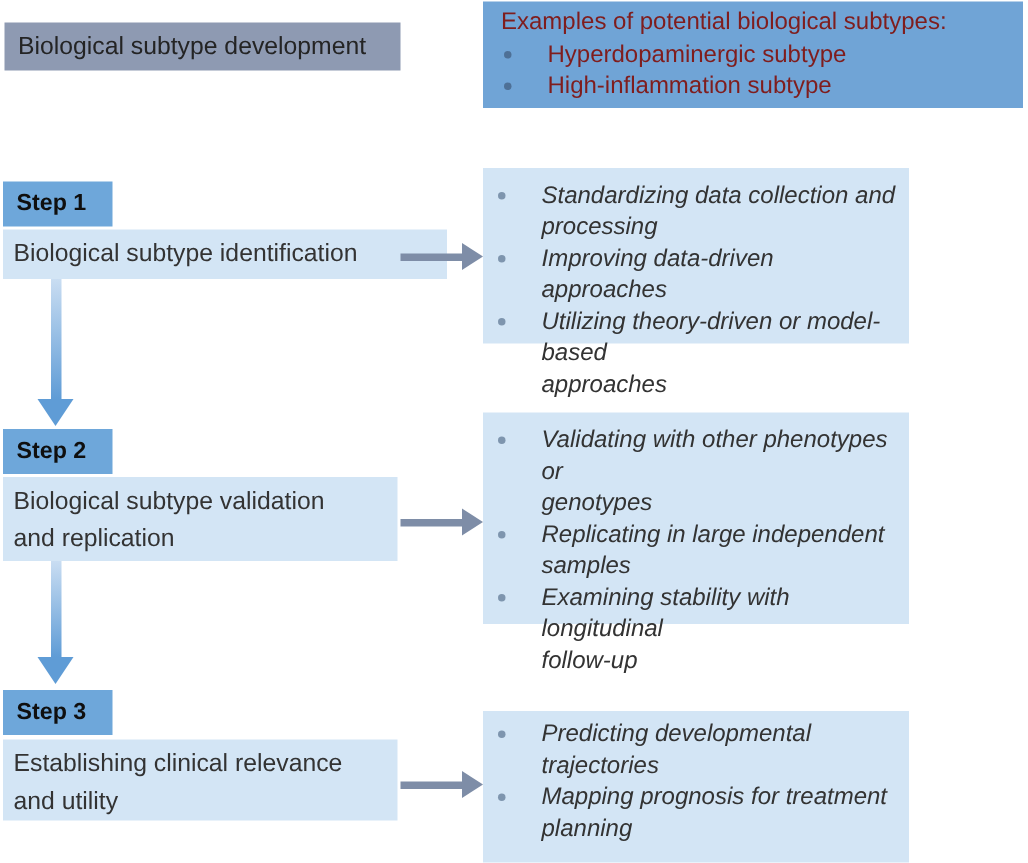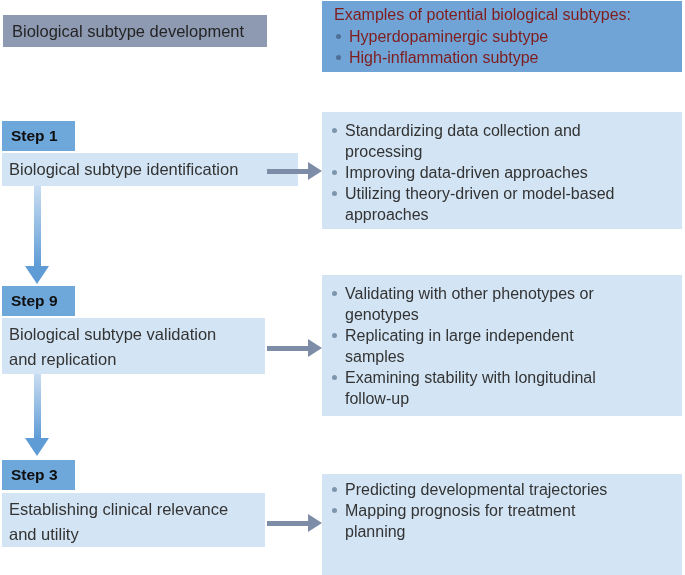--- a/index.html
+++ b/index.html
@@ -17,21 +17,21 @@
     line-height:32px; padding-left:9px;
   }
   .examples-box {
     left:322px; top:1px; width:360px; height:71px;
     background:#70a4d6; color:#7f1d1d; font-size:16px;
     padding:3px 6px 0 12px;
   }
   .examples-heading { line-height:22px; }
 
   
-  .brow { display:flex; align-items:flex-start; line-height:21px; }
+  .brow { display:flex; align-items:flex-start; line-height:21px;gap:16px; }
   .dot {
     width:5px; height:5px; border-radius:50%;
     margin:8px 8px 0 2px; flex:none;
   }
   .dot-dark { background:#4e7096; }
   .dot-gray { background:#7e95ae; }
   .btext { white-space:pre-line; }
 
   
   .step-label {
@@ -45,22 +45,22 @@
   .left-box {
     left:2px; background:#d3e5f5; color:#333;
     font-size:16.5px; white-space:pre-line; padding-left:7px;
   }
   .lb1 { top:153px; width:296px; height:33px; line-height:33px; }
   .lb2 { top:318px; width:263px; height:56px; line-height:25px; padding-top:4px; }
   .lb3 { top:493px; width:263px; height:54px; line-height:25px; padding-top:4px; }
 
   
   .right-box {
-    left:322px; width:360px; background:#d3e5f5;
-    color:#333; font-size:16px; padding:8px 6px 0 8px;
+    left:322px; width:284px; background:#d3e5f5;
+    color:#333; font-size:16px; padding:8px 6px 0 8px;font-style:italic;
   }
   .rb1 { top:112px; height:117px; }
   .rb2 { top:275px; height:141px; }
   .rb3 { top:474px; height:110px; padding-top:5px; }
 
   
   .h-shaft { background:#7e8da7; width:42px; height:5px; left:267px; }
   .h-head {
     width:0; height:0; left:308px;
     border-top:9px solid transparent; border-bottom:9px solid transparent;
@@ -118,21 +118,21 @@
     </div>
     <div class="brow">
       <span class="dot dot-gray"></span>
       <span class="btext">Utilizing theory-driven or model-based
 approaches</span>
     </div>
   </div>
   <div class="abs v-shaft va1s"></div>
   <div class="abs v-head va1h"></div>
 
-  <div class="abs step-label lbl2">Step 9</div>
+  <div class="abs step-label lbl2">Step 2</div>
   <div class="abs left-box lb2">Biological subtype validation
 and replication</div>
   <div class="abs h-shaft ha2s"></div>
   <div class="abs h-head ha2h"></div>
   <div class="abs right-box rb2">
     <div class="brow">
       <span class="dot dot-gray"></span>
       <span class="btext">Validating with other phenotypes or
 genotypes</span>
     </div>

